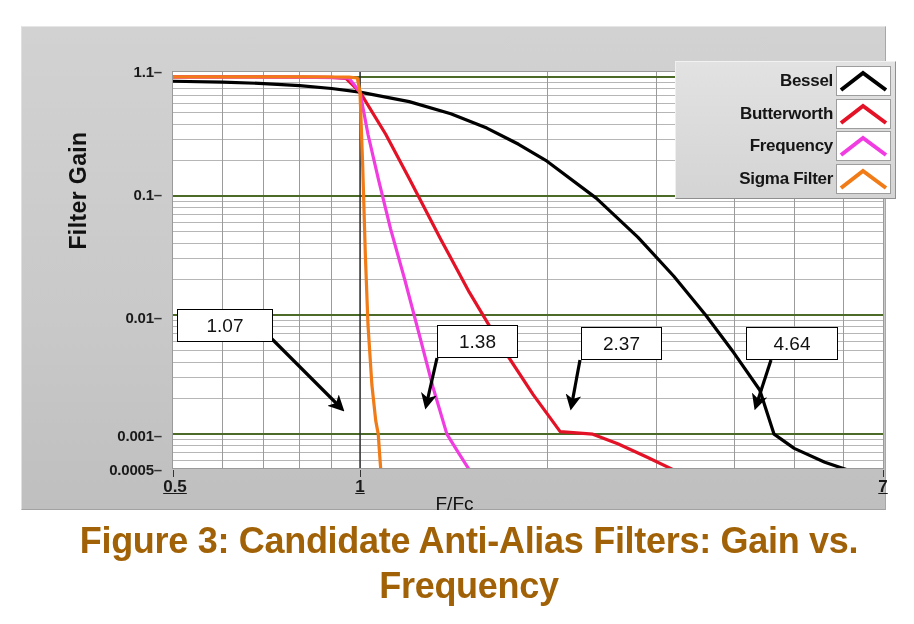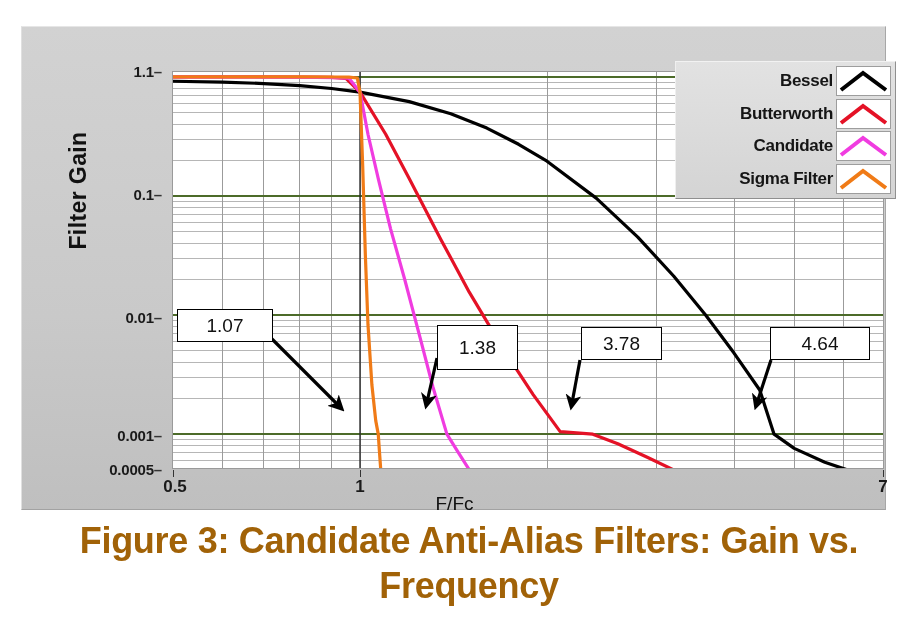--- a/index.html
+++ b/index.html
@@ -40,21 +40,21 @@
     position:absolute;
     font-size:15px;font-weight:bold;color:#1a1a1a;
     text-align:right;white-space:nowrap;
     letter-spacing:-0.2px;
   }
   .ytick .dash{color:#333;font-weight:bold;}
 
   .xtick{
     position:absolute;
     font-size:17px;font-weight:bold;color:#1a1a1a;
-    white-space:nowrap;text-align:center;
+    white-space:nowrap;text-align:center;text-decoration:underline;
   }
   .xtickmark{position:absolute;width:1px;height:7px;background:#333;}
 
   #y-axis-title{
     position:absolute;left:-34px;top:150px;width:180px;
     transform:rotate(-90deg);transform-origin:center center;
     text-align:center;
     font-size:23px;font-weight:bold;color:#111;
     letter-spacing:0.4px;
   }
@@ -211,21 +211,21 @@
       </div>
       <div class="legend-row">
         <span class="legend-label">Butterworth</span>
         <span class="legend-swatch">
           <svg width="53" height="28" viewBox="0 0 53 28">
             <polyline points="4,23 26,6 49,23" fill="none" stroke="#e41226" stroke-width="4" stroke-linejoin="miter"></polyline>
           </svg>
         </span>
       </div>
       <div class="legend-row">
-        <span class="legend-label">Candidate</span>
+        <span class="legend-label">Frequency</span>
         <span class="legend-swatch">
           <svg width="53" height="28" viewBox="0 0 53 28">
             <polyline points="4,23 26,6 49,23" fill="none" stroke="#f03ce0" stroke-width="4" stroke-linejoin="miter"></polyline>
           </svg>
         </span>
       </div>
       <div class="legend-row">
         <span class="legend-label">Sigma Filter</span>
         <span class="legend-swatch">
           <svg width="53" height="28" viewBox="0 0 53 28">
@@ -242,21 +242,21 @@
         <path d="M0,0 L5,2.5 L0,5 L1.3,2.5 z" fill="#000"></path>
       </marker>
     </defs>
     <line x1="272" y1="339" x2="339" y2="406" stroke="#000" stroke-width="3.2" marker-end="url(#arrowhead)"></line>
     <line x1="437" y1="358" x2="427" y2="402" stroke="#000" stroke-width="3.2" marker-end="url(#arrowhead)"></line>
     <line x1="580" y1="360" x2="572" y2="403" stroke="#000" stroke-width="3.2" marker-end="url(#arrowhead)"></line>
     <line x1="771" y1="360" x2="757" y2="403" stroke="#000" stroke-width="3.2" marker-end="url(#arrowhead)"></line>
   </svg>
 
   <div class="callout" style="left:177px;top:309px;width:96px;height:33px;">1.07</div>
-  <div class="callout" style="left:437px;top:325px;width:81px;height:45px;">1.38</div>
-  <div class="callout" style="left:581px;top:327px;width:81px;height:33px;">3.78</div>
-  <div class="callout" style="left:770px;top:327px;width:100px;height:33px;">4.64</div>
+  <div class="callout" style="left:437px;top:325px;width:81px;height:33px;">1.38</div>
+  <div class="callout" style="left:581px;top:327px;width:81px;height:33px;">2.37</div>
+  <div class="callout" style="left:746px;top:327px;width:92px;height:33px;">4.64</div>
 
   <div id="caption">
     <div>Figure 3: Candidate Anti-Alias Filters: Gain vs. Frequency</div>
   </div>
 
 </div>
 
 </body></html>

